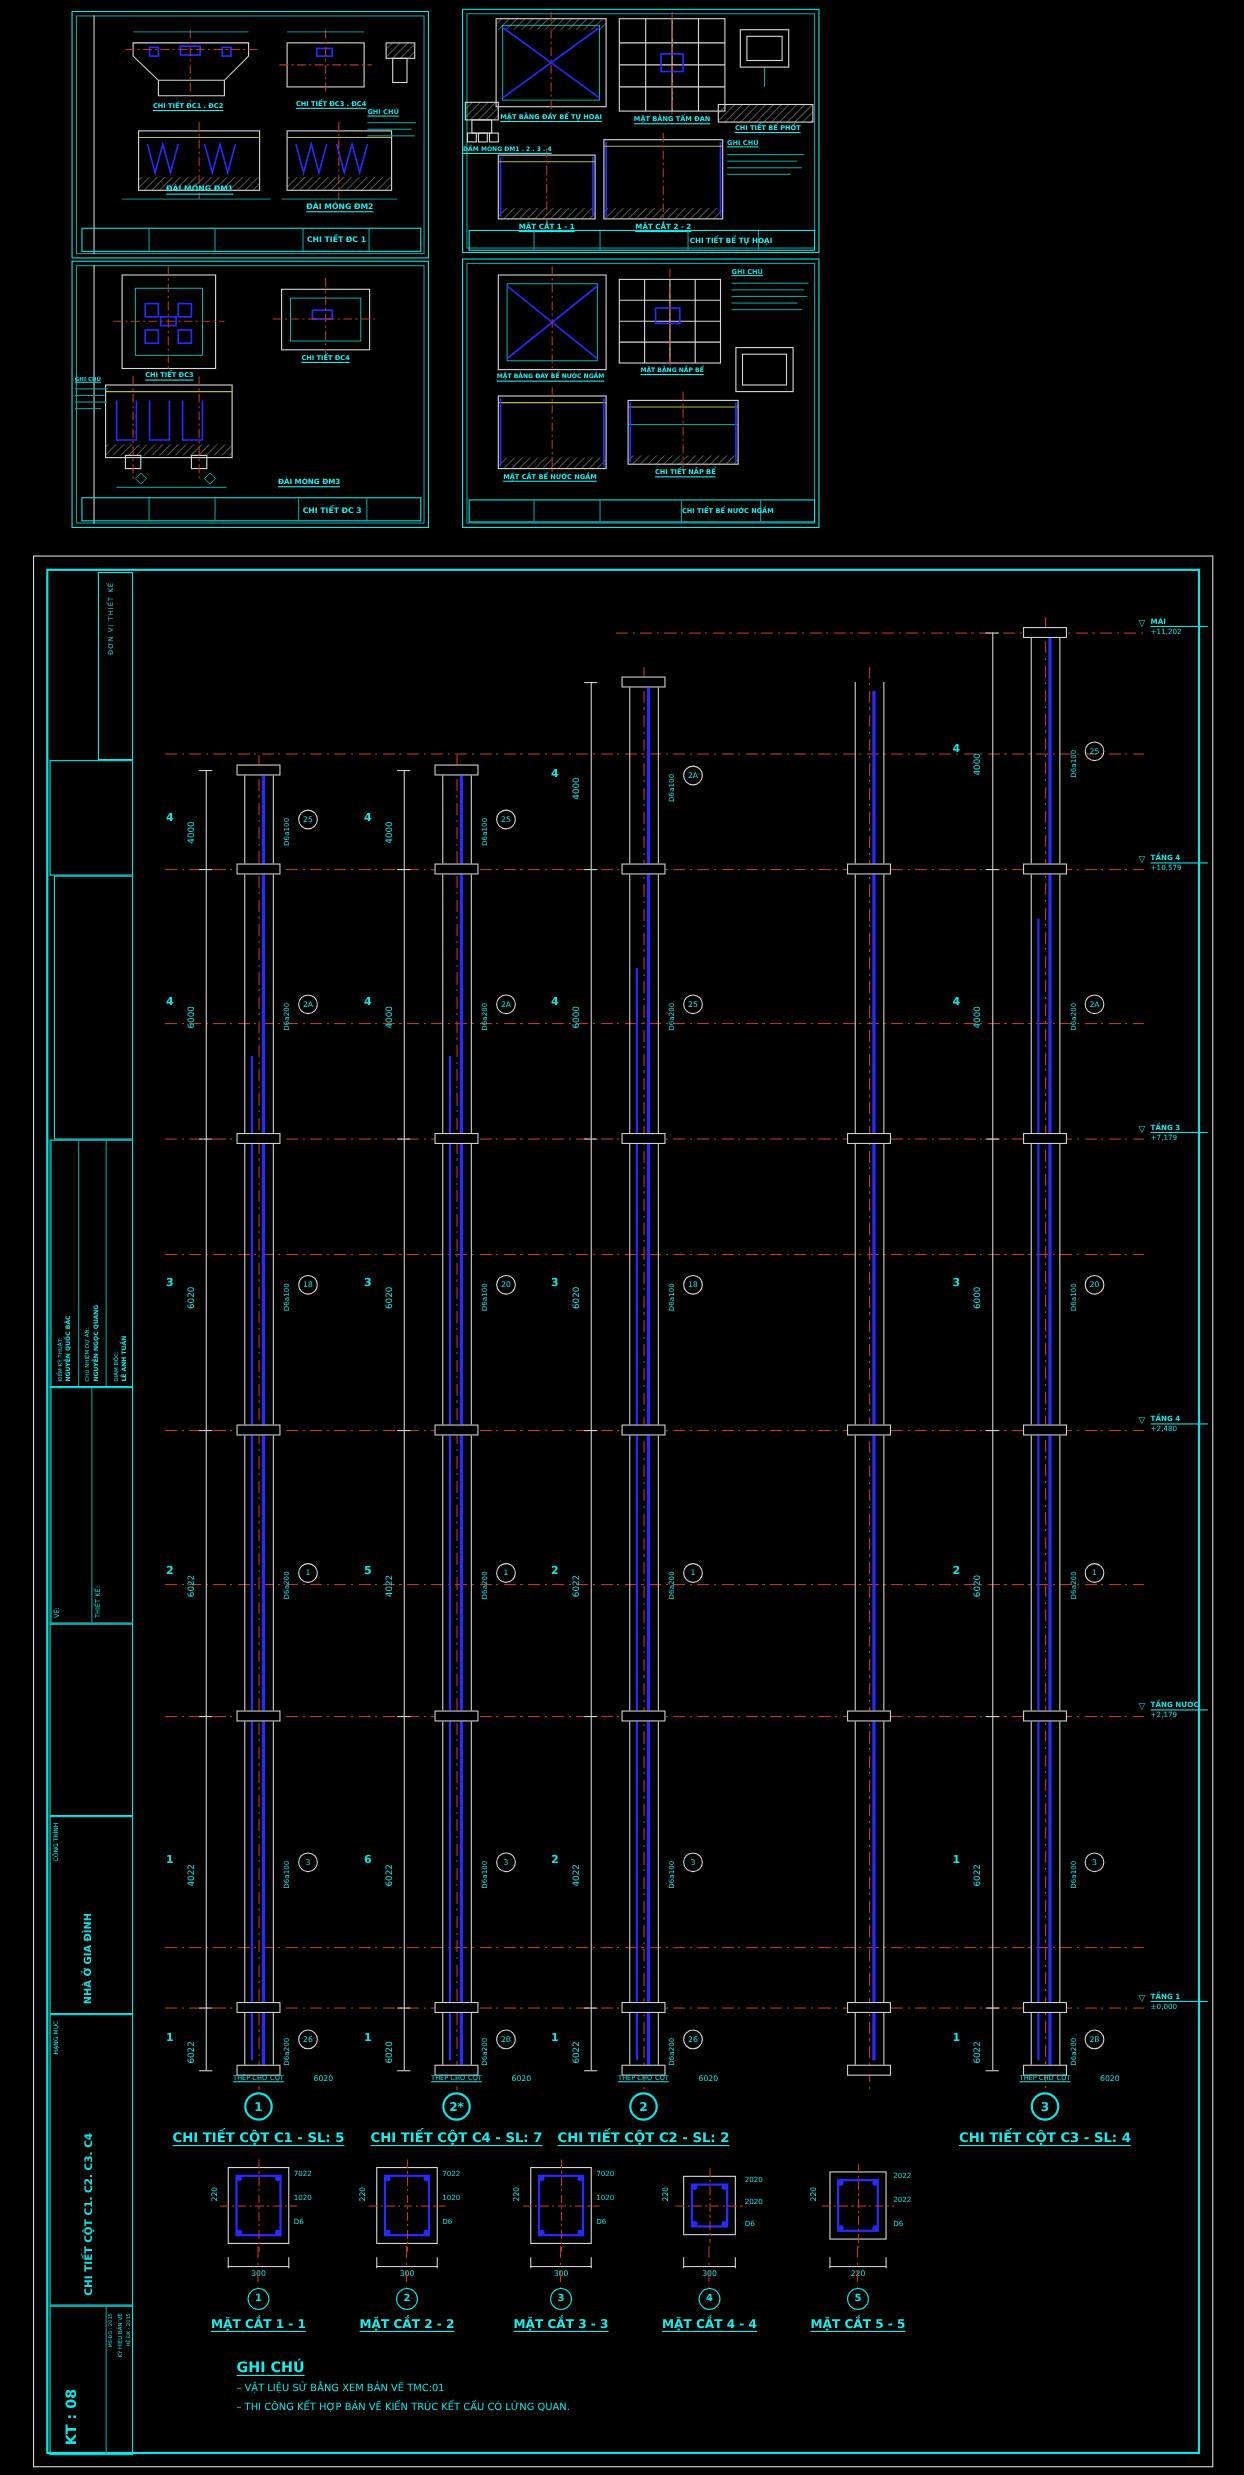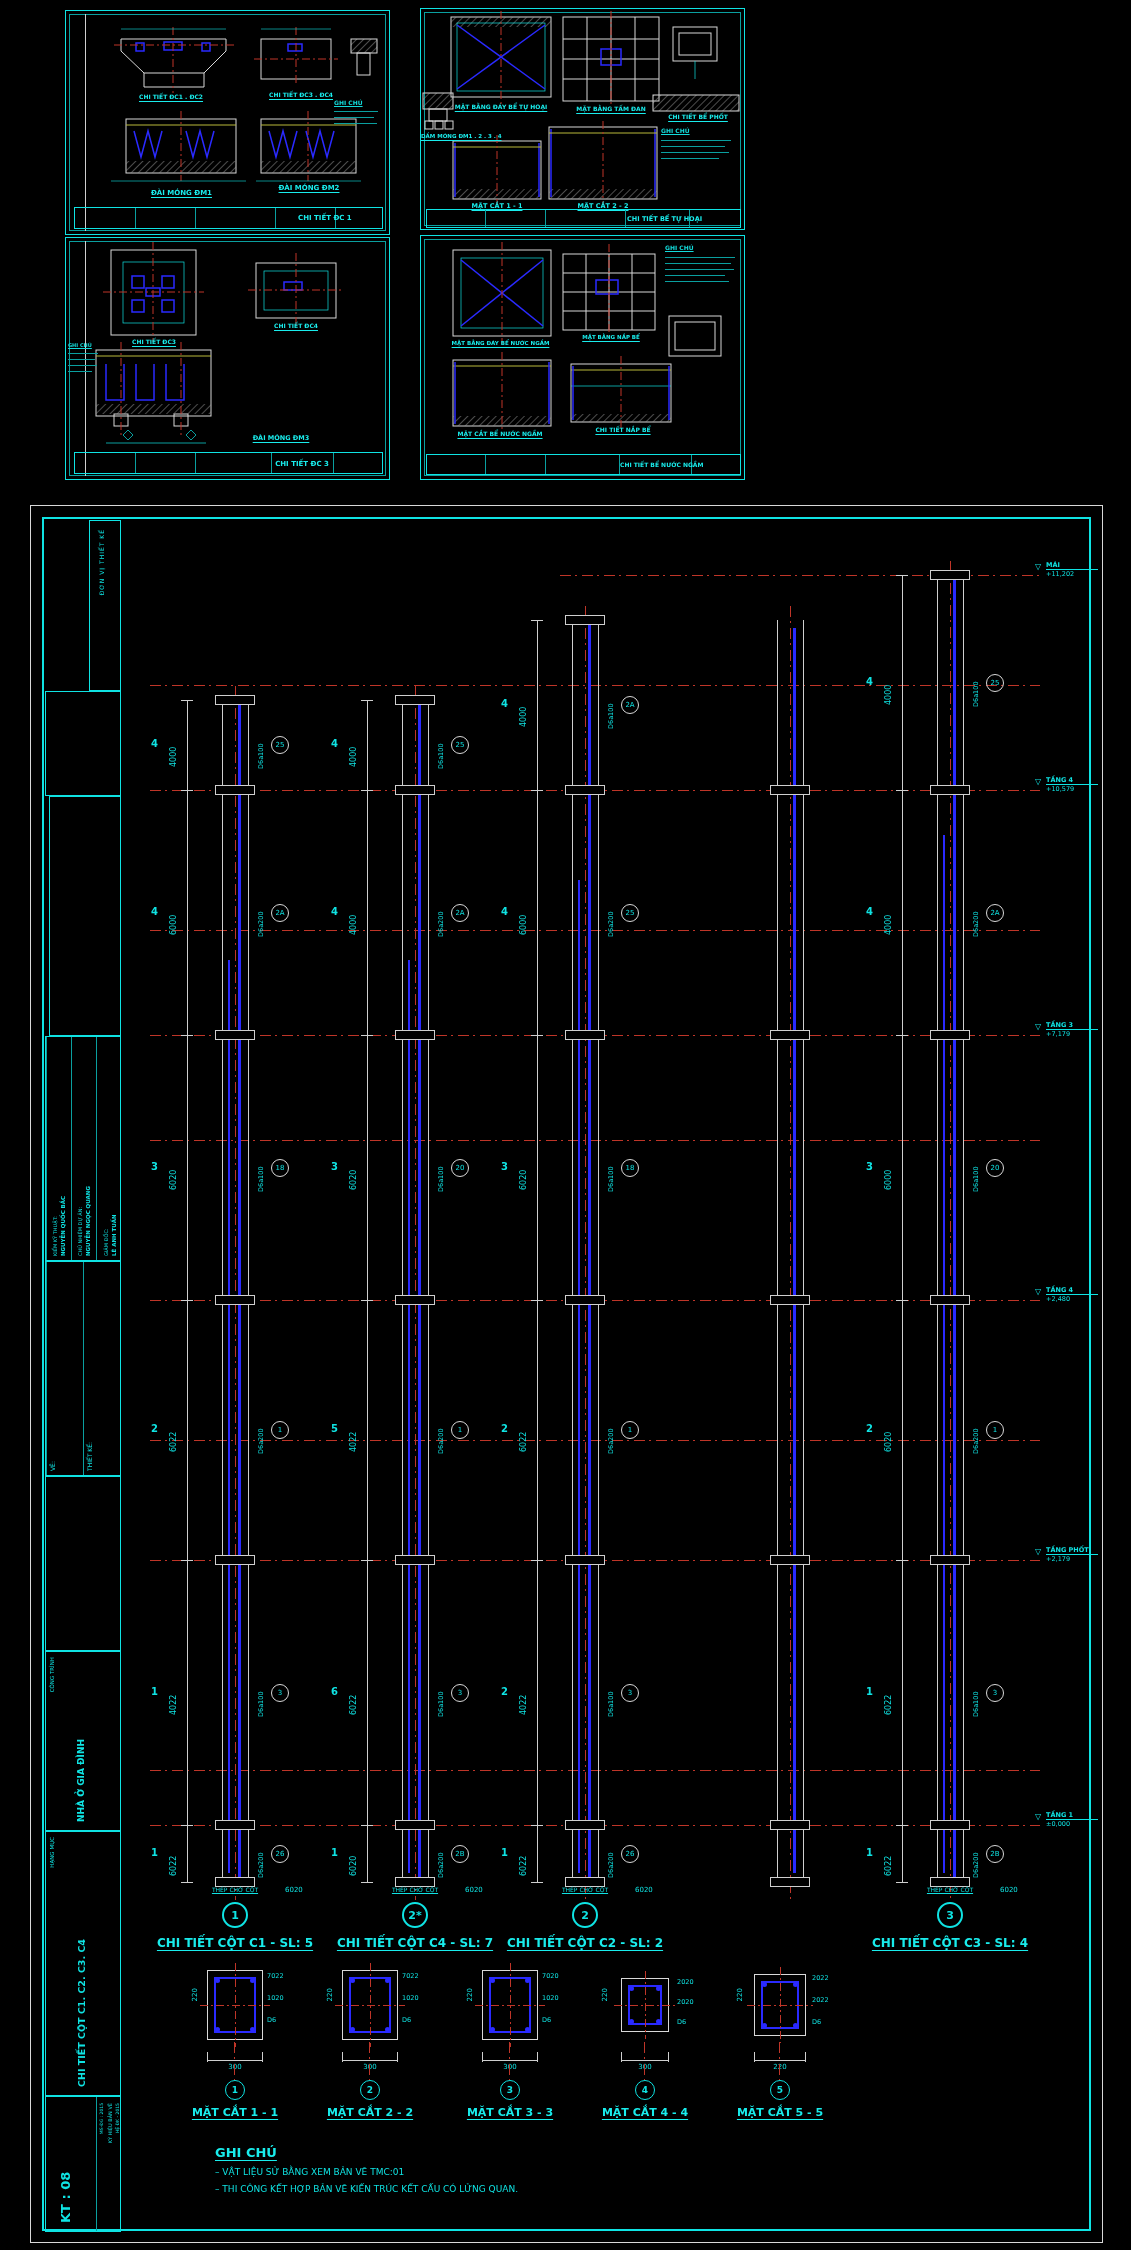--- a/index.html
+++ b/index.html
@@ -131,34 +131,34 @@
     </g>
     <g stroke="#0fe3e3" stroke-width="0.6">
       <line x1="55" y1="18" x2="160" y2="18"></line>
         <line x1="195" y1="18" x2="265" y2="18"></line>
       <line x1="45" y1="170" x2="180" y2="170"></line>
         <line x1="190" y1="170" x2="295" y2="170"></line>
     </g>
   </svg>
   <div class="slb" style="left:30px;top:82px;width:150px;font-size:6px">CHI TIẾT ĐC1 . ĐC2</div>
   <div class="slb" style="left:180px;top:80px;width:110px;font-size:6px">CHI TIẾT ĐC3 . ĐC4</div>
-  <div class="slb" style="left:58px;top:178px;width:115px;font-size:7px">ĐÀI MÓNG ĐM1</div>
+  <div class="slb" style="left:58px;top:157px;width:115px;font-size:7px">ĐÀI MÓNG ĐM1</div>
   <div class="slb" style="left:193px;top:173px;width:100px;font-size:7px">ĐÀI MÓNG ĐM2</div>
   <div class="notes" style="left:268px;top:88px;width:48px;height:40px">
     <div class="nh">GHI CHÚ</div>
     <i class="nb" style="left:0;top:12px;width:44px"></i>
     <i class="nb" style="left:0;top:18px;width:40px"></i>
     <i class="nb" style="left:0;top:24px;width:43px"></i>
   </div>
   <div class="foot" style="left:8px;top:196px;width:309px;height:22px">
     <i class="fd" style="left:60px"></i>
     <i class="fd" style="left:120px"></i>
     <i class="fd" style="left:200px"></i>
     <i class="fd" style="left:260px"></i>
-    <div class="ft" style="left:223px;top:6px;width:54px;font-size:7px;">CHI TIẾT ĐC 1</div>
+    <div class="ft" style="left:204px;top:6px;width:54px;font-size:7px;">CHI TIẾT ĐC 1</div>
   </div>
 </div>
 
 <div class="sheet" style="left:420px;top:8px;width:325px;height:222px">
   <div class="inner"></div>
   <svg width="325" height="222" viewBox="0 0 325 222" style="position:absolute;left:0;top:0">
     <defs>
         <pattern id="hB" width="5" height="5" patternUnits="userSpaceOnUse" patternTransform="rotate(45)">
       <line x1="0" y1="0" x2="0" y2="5" stroke="#9a9a9a" stroke-width="1"></line>
         </pattern>
@@ -645,21 +645,21 @@
   </div>
   <div class="lvl" style="left:1046px;top:1021px">
     <div class="lvll">TẦNG 3</div>
     <div class="lvle">+7,179</div>
   </div>
   <div class="lvl" style="left:1046px;top:1286px">
     <div class="lvll">TẦNG 4</div>
     <div class="lvle">+2,480</div>
   </div>
   <div class="lvl" style="left:1046px;top:1546px">
-    <div class="lvll">TẦNG PHỐT</div>
+    <div class="lvll">TẦNG NƯỚC</div>
     <div class="lvle">+2,179</div>
   </div>
   <div class="lvl" style="left:1046px;top:1811px">
     <div class="lvll">TẦNG 1</div>
     <div class="lvle">±0,000</div>
   </div>
 
   <div class="sec" style="left:175px">
     <div class="sq" style="left:32px;top:2px;width:56px;height:70px">
       <div class="rb"></div>

